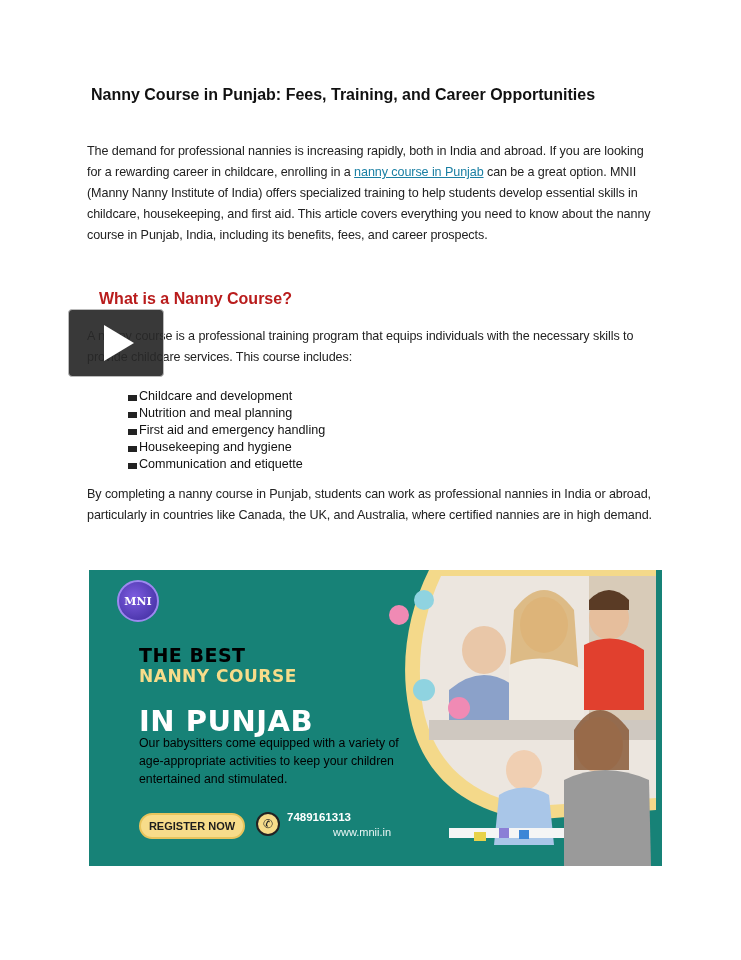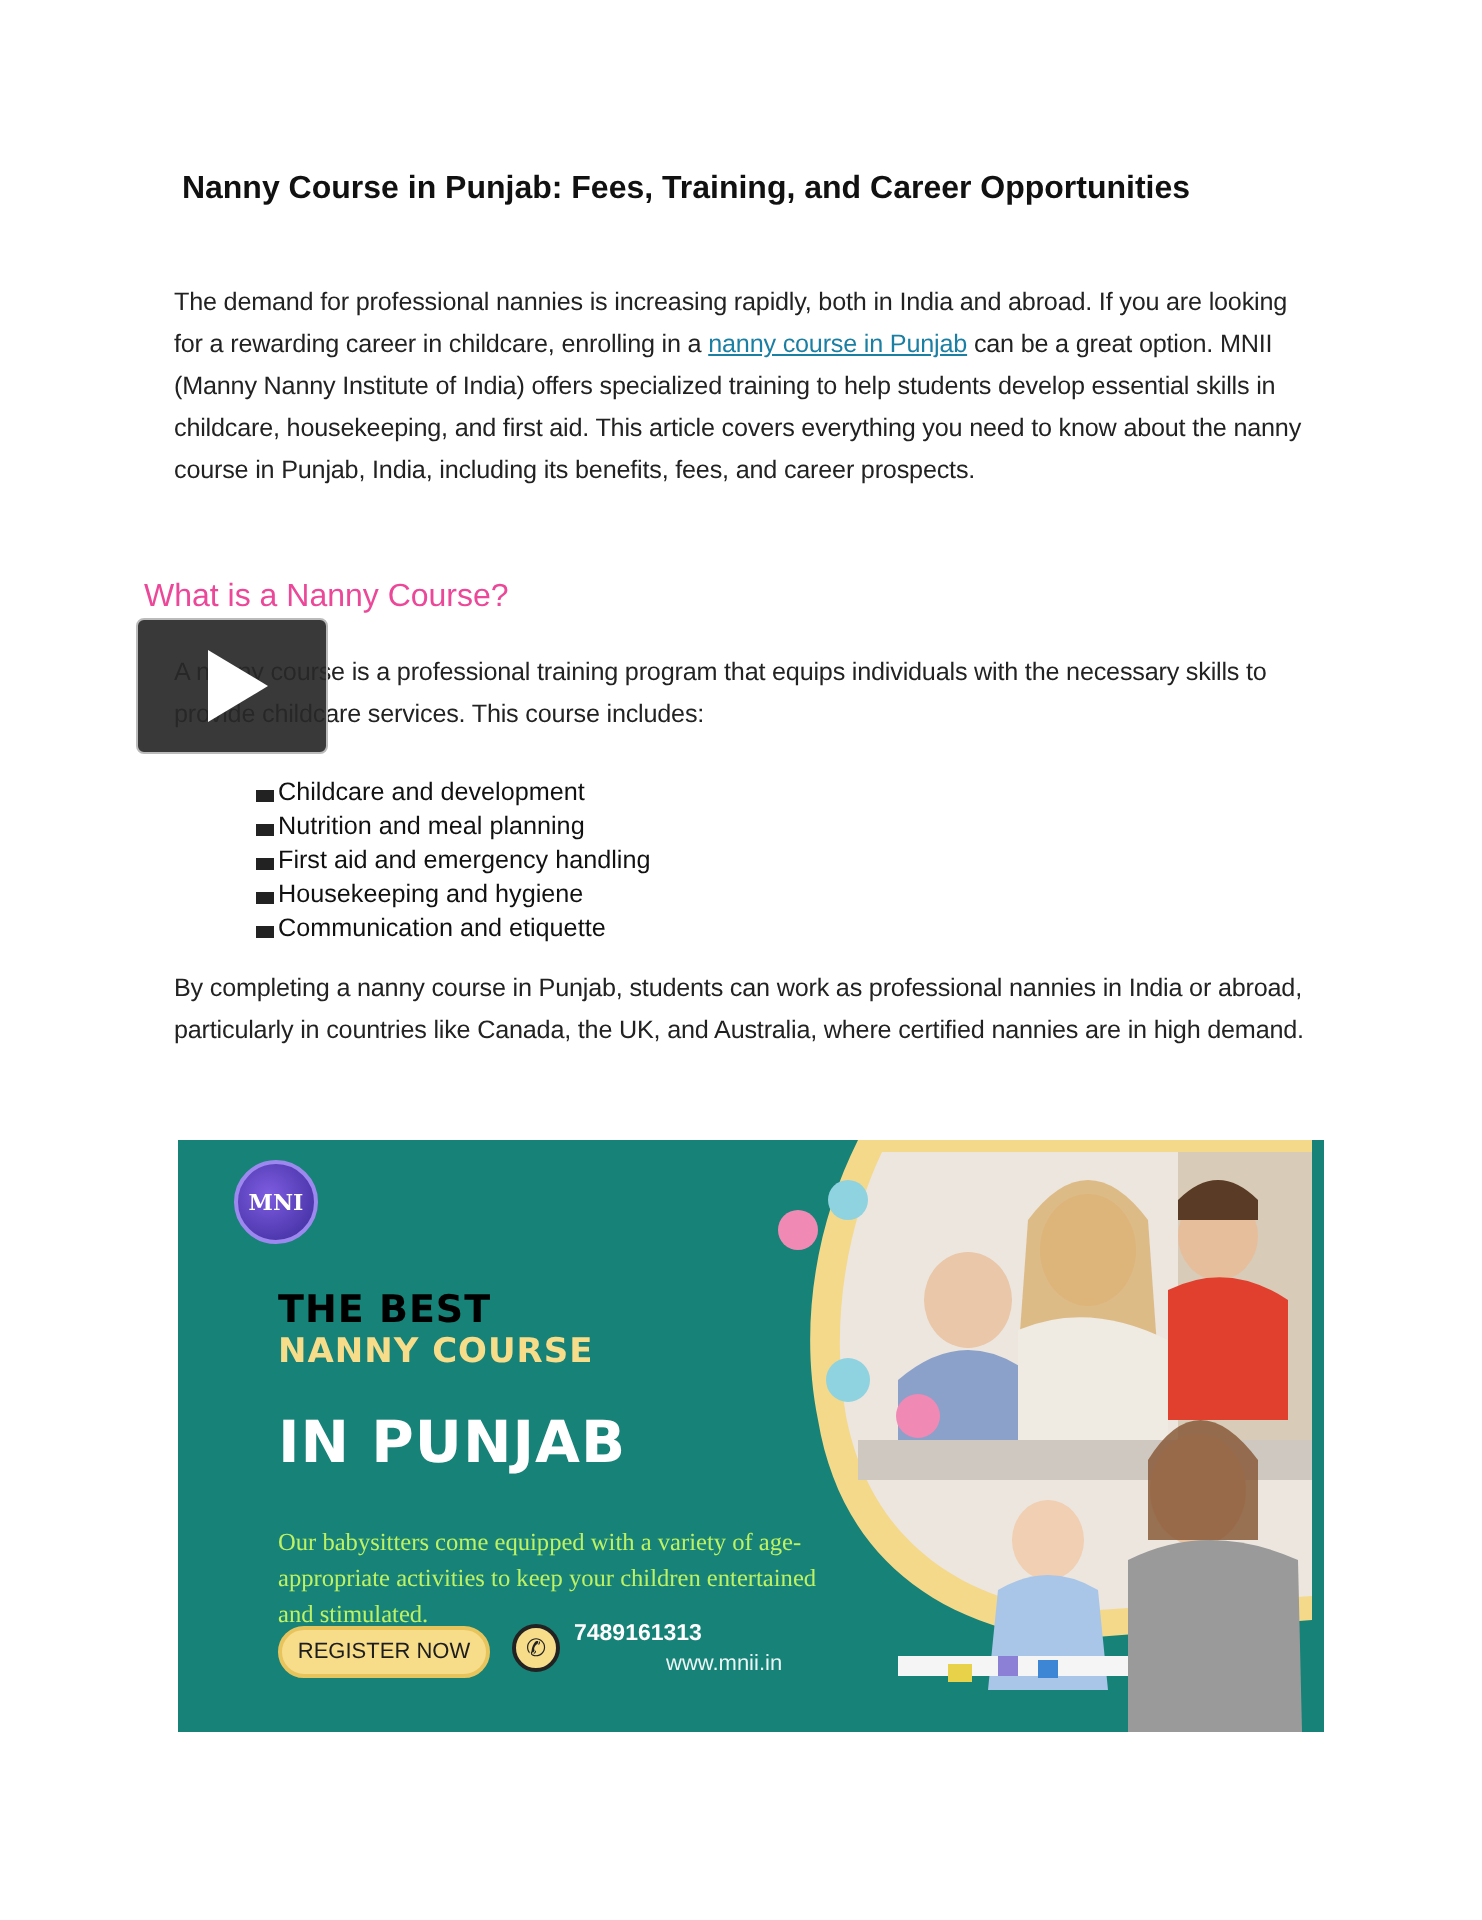--- a/index.html
+++ b/index.html
@@ -10,21 +10,21 @@
   .title {
     position: absolute; left: 12px; width: 662px; top: 86px; text-align: center;
     font-weight: bold; font-size: 16px; color: #111;
   }
   .para {
     position: absolute; left: 87px; width: 565px; font-size: 12.6px; line-height: 21px; color: #222;
     letter-spacing: -0.1px;
   }
   .para a { color: #1a7fa3; text-decoration: underline; }
   .h2 {
-    position: absolute; left: 72px; top: 290px; font-size: 16px; color: #ec4899;
+    position: absolute; left: 99px; top: 290px; font-size: 16px; color: #b91c1c; font-weight: bold;
   }
   .list {
     position: absolute; left: 128px; top: 388px; margin: 0; padding: 0; list-style: none;
     font-size: 12.6px; line-height: 17px; color: #111;
   }
   .list li { display: flex; align-items: center; }
   .bullet { display: inline-block; width: 9px; height: 6px; background: #222; margin-right: 2px; margin-top: 3px; }
   .play {
     position: absolute; left: 68px; top: 309px; width: 96px; height: 68px;
     background: rgba(40,40,40,0.92); border-radius: 4px; border: 1px solid #bbb; box-sizing: border-box;
@@ -39,26 +39,26 @@
     background: radial-gradient(circle at 40% 40%, #7d5ce0, #3b2a9a);
     border: 2px solid #9d88f0; box-sizing: border-box;
     display: flex; align-items: center; justify-content: center;
     color: #fff; font-family: "DejaVu Serif", serif; font-size: 11px; font-weight: bold;
   }
   .bh { position: absolute; left: 50px; font-family: "DejaVu Sans", sans-serif; font-weight: bold; letter-spacing: 0.5px; }
   .bh1 { top: 74px; font-size: 19px; color: #000000; }
   .bh2 { top: 96px; font-size: 17px; color: #f7dc8a; }
   .bh3 { top: 134px; font-size: 29px; color: #ffffff; }
   .btxt {
-    position: absolute; left: 50px; top: 192px; width: 270px; font-size: 12.3px; line-height: 18px; color: #bef264; font-family: Liberation Serif, serif;
+    position: absolute; left: 50px; top: 164px; width: 270px; font-size: 12.3px; line-height: 18px; color: #000000;
   }
   .reg {
     position: absolute; left: 50px; top: 243px; width: 106px; height: 26px; border-radius: 14px;
     background: #f7dc8a; border: 2px solid #e8c45c; box-sizing: border-box;
-    font-size: 11px; font-weight: normal; color: #1d1d1d; display: flex; align-items: center; justify-content: center;
+    font-size: 11px; font-weight: bold; color: #1d1d1d; display: flex; align-items: center; justify-content: center;
   }
   .phone-ic {
     position: absolute; left: 167px; top: 242px; width: 24px; height: 24px; border-radius: 50%;
     background: #f7dc8a; border: 2px solid #222; box-sizing: border-box;
     display: flex; align-items: center; justify-content: center; font-size: 12px; color: #222;
   }
   .phone-num { position: absolute; left: 198px; top: 241px; font-size: 11.5px; font-weight: bold; color: #fff; }
   .site { position: absolute; left: 212px; top: 256px; font-size: 11px; color: #eaf6f4; margin-left: 32px; }
   .photo {
     position: absolute; left: 300px; top: 0; width: 267px; height: 296px;

